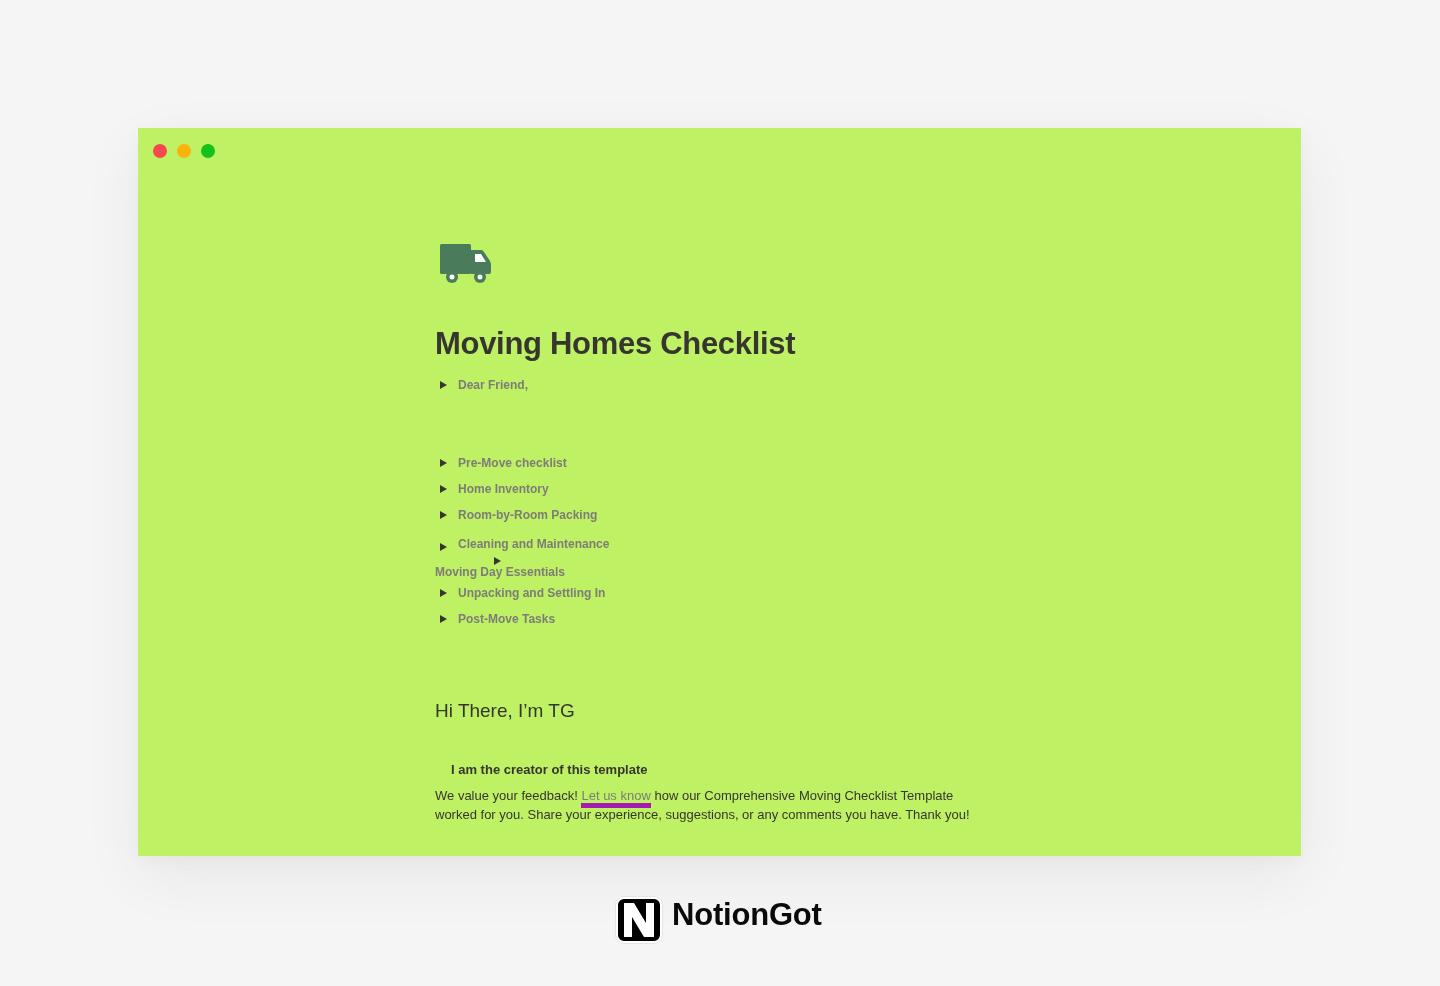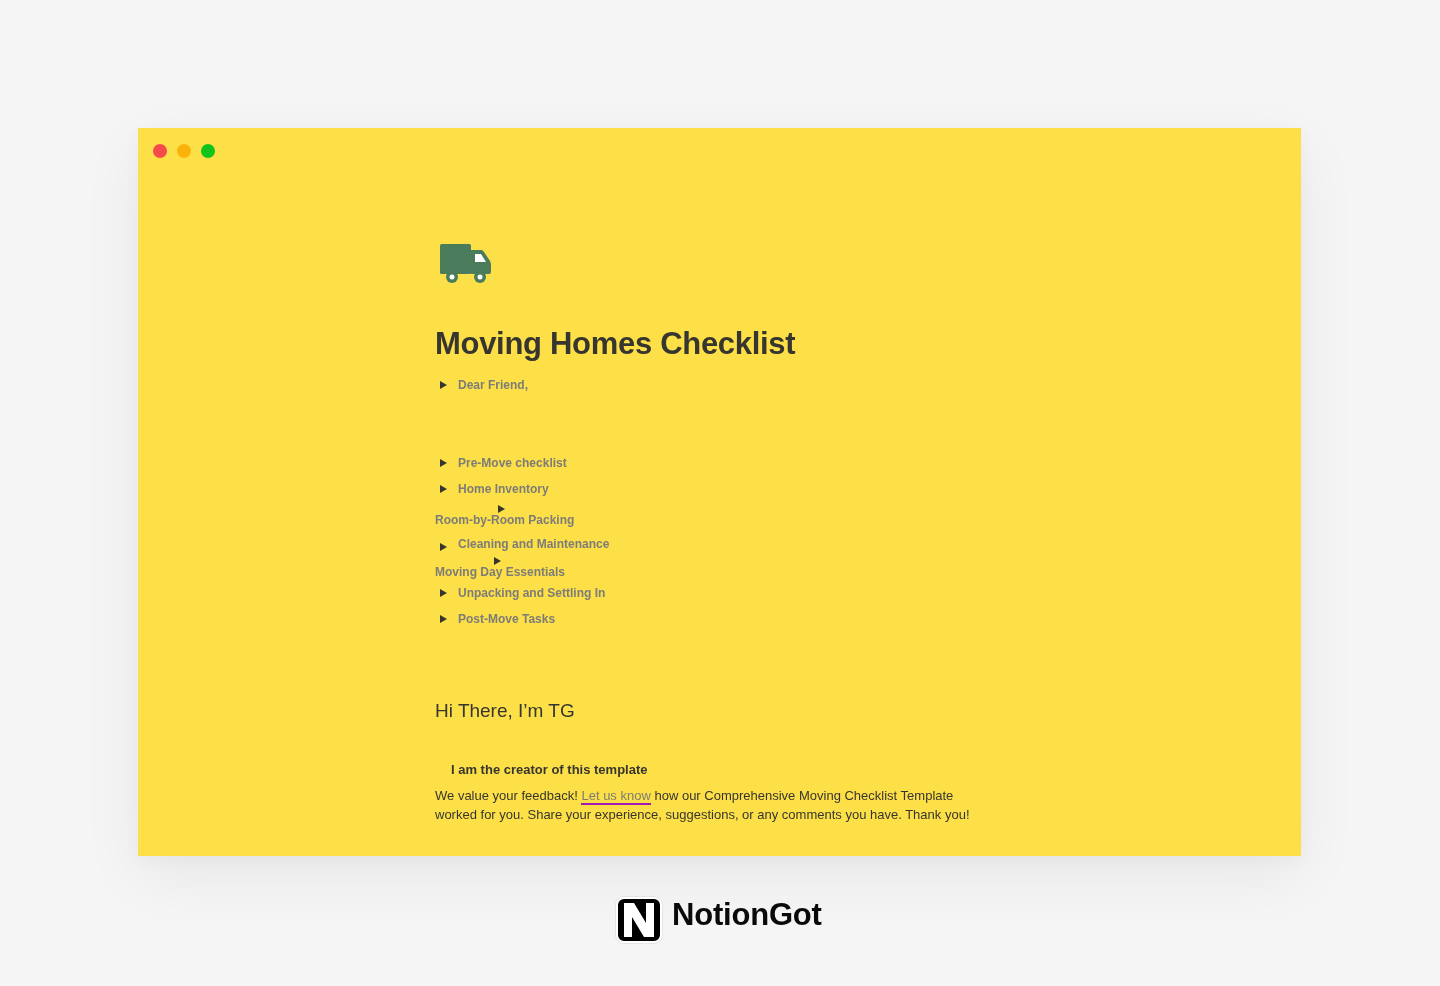--- a/index.html
+++ b/index.html
@@ -12,21 +12,21 @@
       background: #f5f5f5;
       font-family: "Liberation Sans", sans-serif;
       position: relative;
     }
     .window {
       position: absolute;
       left: 138px;
       top: 128px;
       width: 1163px;
       height: 728px;
-      background: #fde047;
+      background: #bef264;
       box-shadow: 0 20px 60px rgba(0,0,0,0.06), 0 4px 16px rgba(0,0,0,0.03);
     }
     .traffic-lights {
       position: absolute;
       left: 15px;
       top: 16px;
       display: flex;
       gap: 10px;
     }
     .light {
@@ -105,21 +105,21 @@
       left: 0;
       top: 658px;
       width: 560px;
       font-size: 13px;
       line-height: 19px;
       color: #37352f;
     }
     .about-body a {
       color: #7d7c78;
       text-decoration: none;
-      border-bottom: 2px solid #a21caf;
+      border-bottom: 5px solid #a21caf;
     }
     .brand {
       position: absolute;
       left: 616px;
       top: 897px;
       display: flex;
       align-items: flex-start;
       gap: 10px;
     }
     .brand-logo {
@@ -171,21 +171,21 @@
     </div>
 
     <div class="toggle" style="top:325px;">
       <span class="tri"></span>
       <span class="label">Pre-Move checklist</span>
     </div>
     <div class="toggle" style="top:351px;">
       <span class="tri"></span>
       <span class="label">Home Inventory</span>
     </div>
-    <div class="toggle" style="top:377px;flex-direction:column;">
+    <div class="toggle" style="top:377px;">
       <span class="tri"></span>
       <span class="label">Room-by-Room Packing</span>
     </div>
     <div class="toggle" style="top:403px;align-items:flex-end;">
       <span class="tri"></span>
       <span class="label">Cleaning and Maintenance</span>
     </div>
     <div class="toggle" style="top:429px;flex-direction:column;">
       <span class="tri"></span>
       <span class="label">Moving Day Essentials</span>

